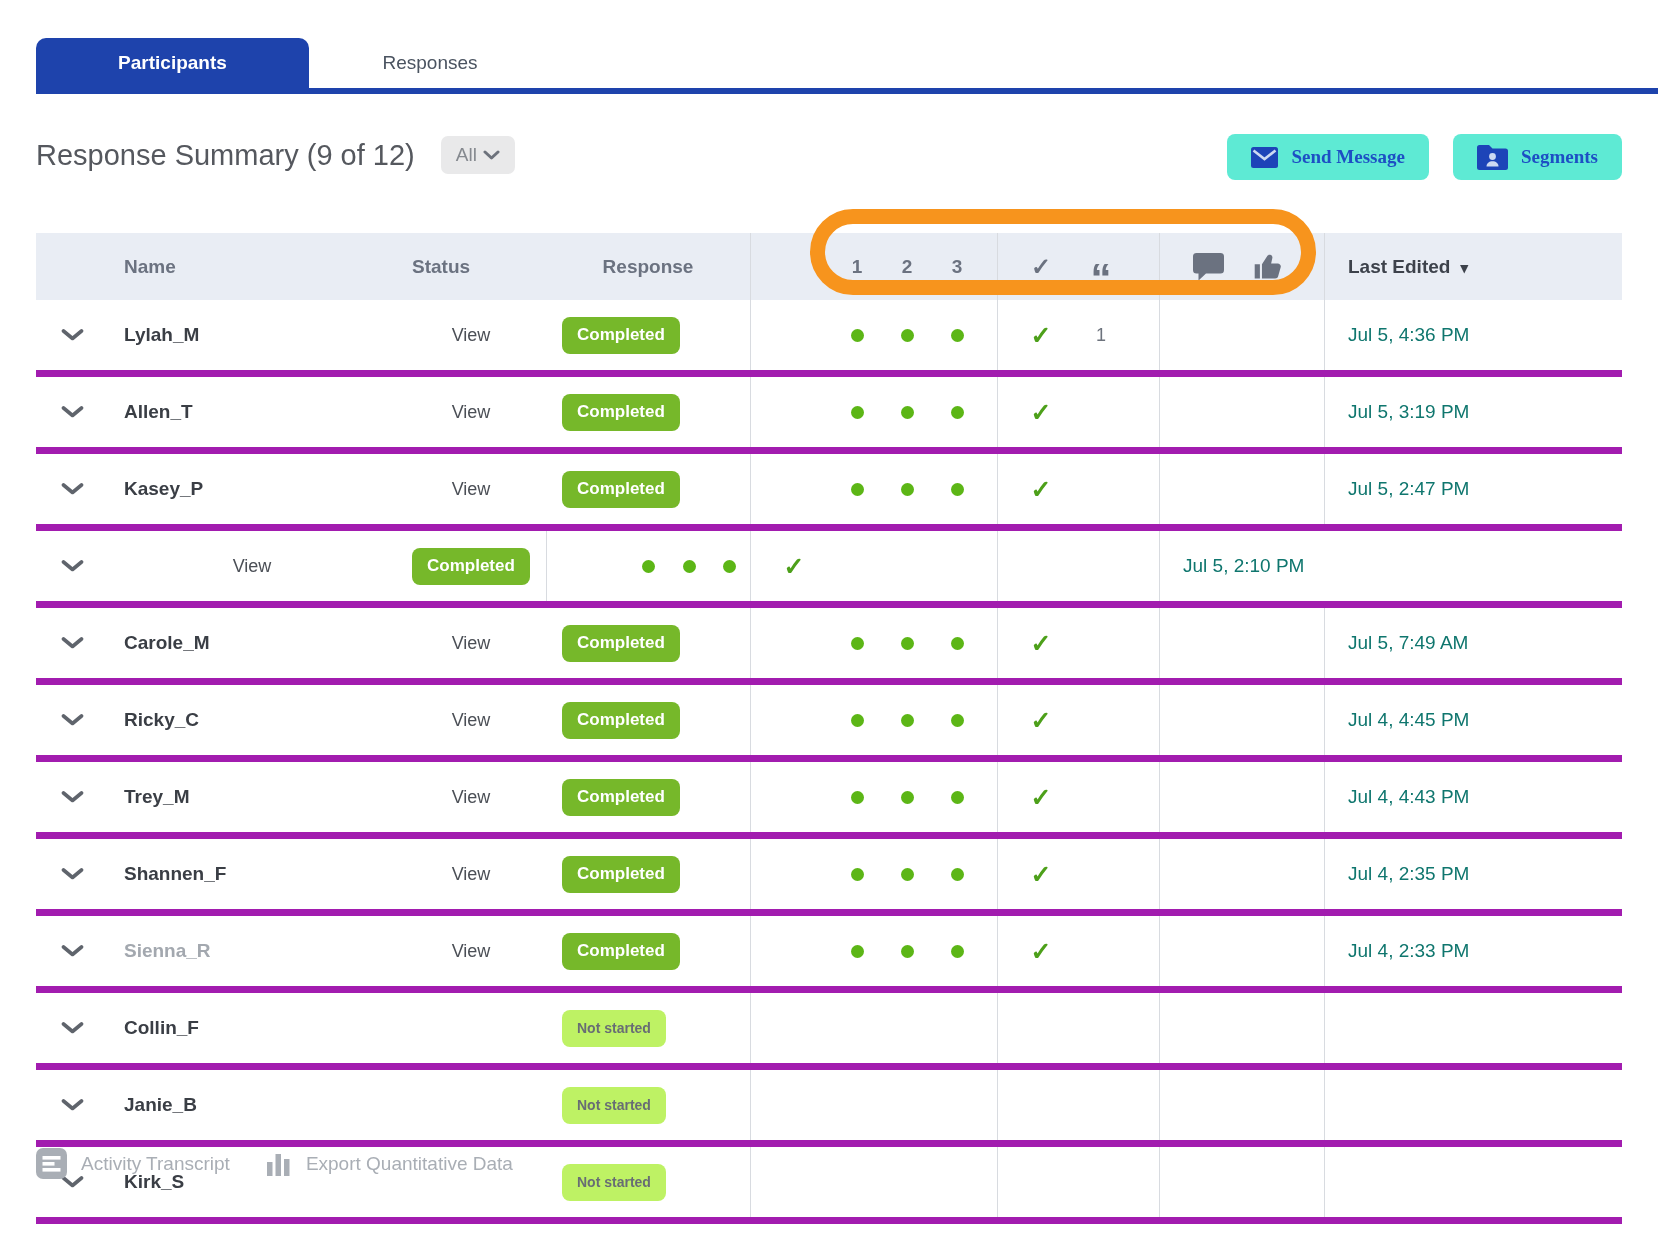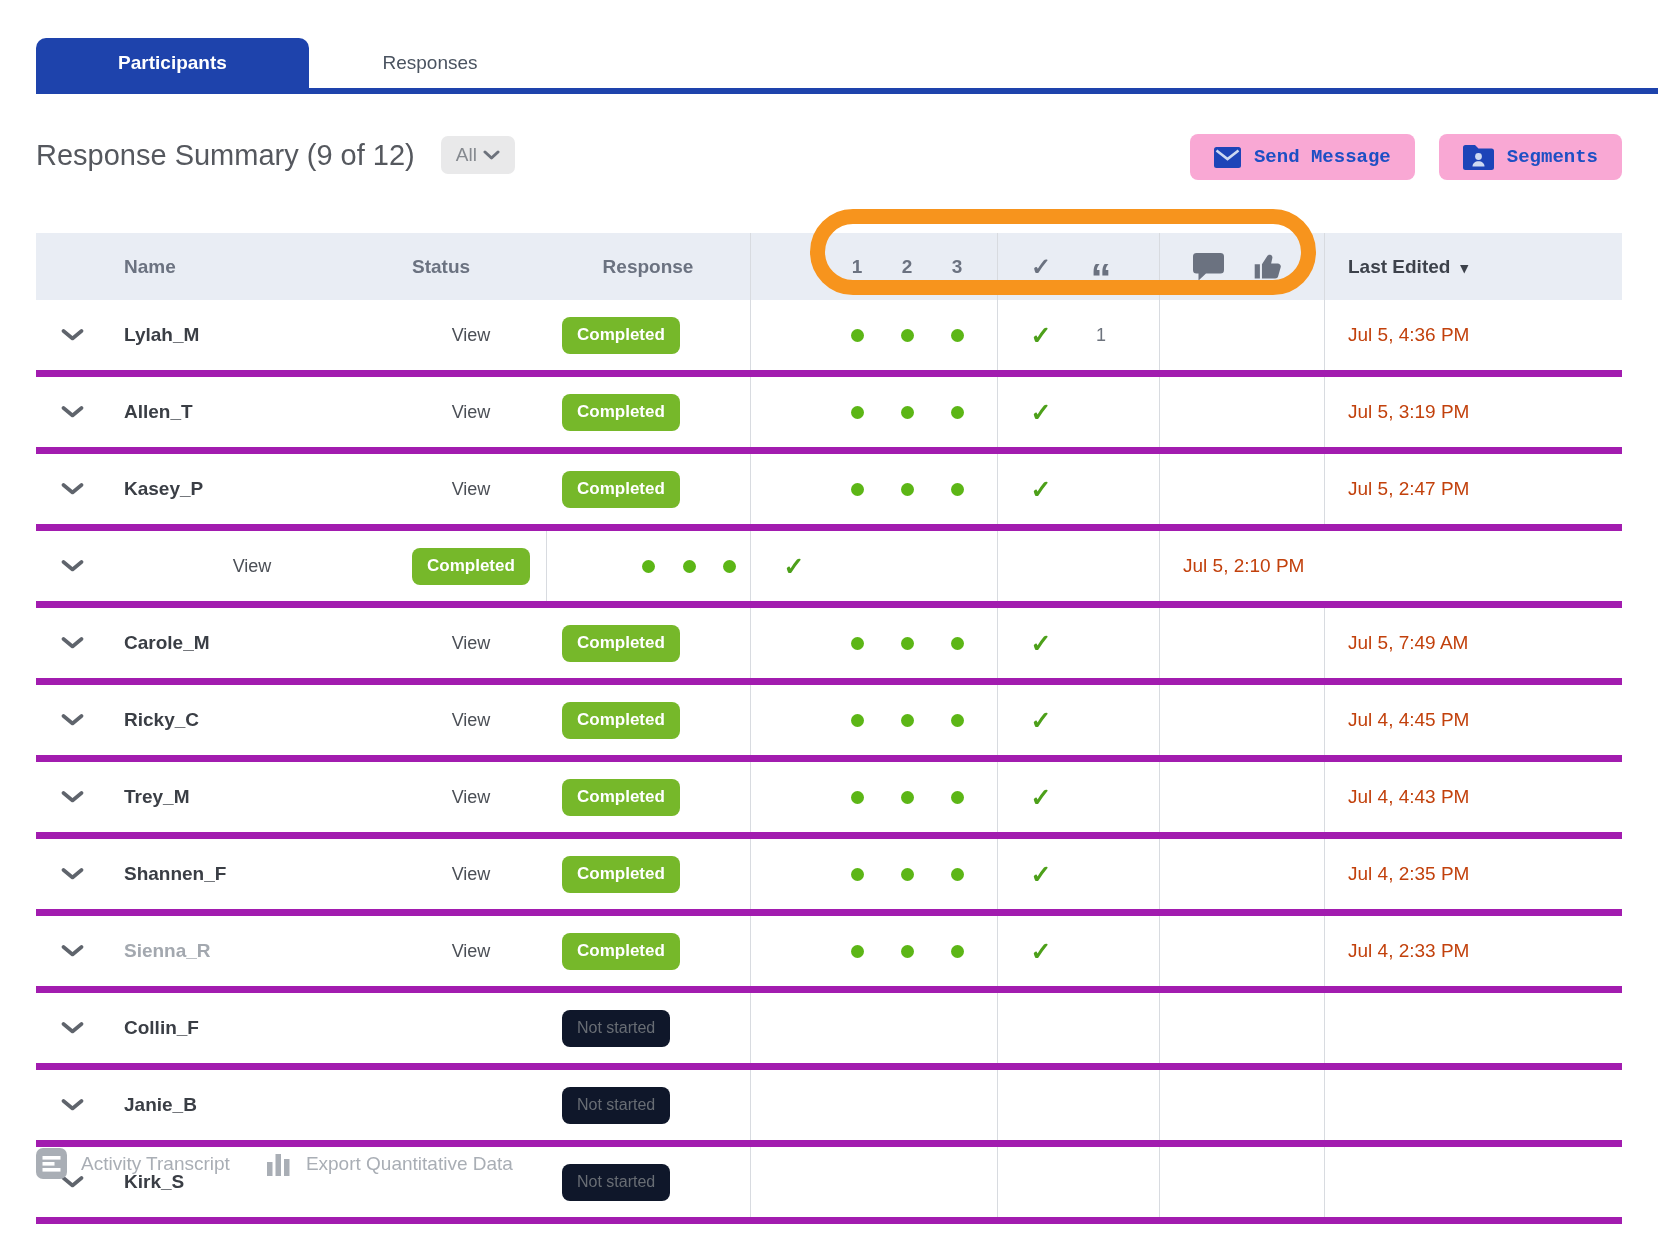--- a/index.html
+++ b/index.html
@@ -14,23 +14,23 @@
   .tab.active{width:273px;background:#1e43ac;color:#ffffff;border-radius:10px 10px 0 0;font-weight:700;}
   .tab.inactive{width:242px;color:#4a5360;font-weight:500;background:transparent;}
   .tab-underline{position:absolute;left:0;right:0;top:50px;height:6px;background:#1e43ac;}
   
   .title-row{position:absolute;left:36px;top:136px;display:flex;align-items:center;}
   .page-title{font-size:29px;color:#55585e;}
   .filter-chip{margin-left:26px;height:38px;background:#e9e9ea;border-radius:7px;
     display:flex;align-items:center;padding:0 15px;font-size:19px;color:#85898f;gap:6px;cursor:pointer;}
   
   .actions{position:absolute;right:36px;top:134px;display:flex;gap:24px;}
-  .btn{height:46px;background:#f9a8d4;border:none;border-radius:8px;display:flex;align-items:center;
+  .btn{height:46px;background:#5eead4;border:none;border-radius:8px;display:flex;align-items:center;
     gap:13px;padding:0 24px;font-size:19px;font-weight:700;color:#1d4fc4;cursor:pointer;
-    font-family:Liberation Mono, monospace;}
+    font-family:Liberation Serif, serif;}
   
   .table{position:absolute;left:36px;top:233px;width:1586px;}
   .tr{display:grid;grid-template-columns:72px 288px 150px 204px 247px 162px 165px 1fr;}
   .thead{height:67px;background:#e9edf4;font-weight:700;color:#6b7280;font-size:19px;}
   .row{height:70px;border-bottom:7px solid #a21caf;font-size:19px;}
   .cell{height:100%;display:flex;align-items:center;}
   .bl{border-left:1px solid #d8dbe0;}
   .c-exp{justify-content:center;}
   .c-name{padding-left:16px;}
   .c-resp{justify-content:center;}
@@ -45,25 +45,25 @@
   .hcheck{font-size:24px;font-weight:700;color:#6b7280;}
   .hquote{font-size:42px;font-weight:700;color:#6b7280;line-height:1;transform:translateY(12px);}
   .sort-caret{margin-left:10px;font-size:15px;color:#3d424b;transform:translateY(1px);}
   .th-edited{color:#3d424b;}
   .name{font-weight:700;color:#3a3e45;}
   .name.dimmed{color:#a3a8af;font-weight:700;}
   .view-link{font-size:18px;color:#4b4f56;cursor:pointer;}
   .badge{display:inline-flex;align-items:center;height:37px;padding:0 15px;border-radius:8px;
     font-size:17px;font-weight:700;}
   .badge.completed{background:#76b82a;color:#ffffff;}
-  .badge.muted{background:#0f172a;color:#686d74;font-weight:400;font-size:16px;}
+  .badge.muted{background:#bef264;color:#686d74;font-weight:700;font-size:14px;}
   .dot{width:13px;height:13px;border-radius:50%;background:#5cb616;}
   .row-check{font-size:25px;font-weight:700;color:#4da01a;}
   .quote-count{color:#6d737d;font-size:18px;}
-  .edited-text{color:#c2410c;}
+  .edited-text{color:#0f766e;}
   
   .annotation-ring{position:absolute;left:810px;top:209px;width:476px;height:56px;
     border:15px solid #f7941d;border-radius:44px;pointer-events:none;z-index:3;}
   
   .footer{position:absolute;left:36px;top:1148px;display:flex;gap:36px;align-items:center;}
   .footer-item{display:flex;align-items:center;gap:14px;font-size:19px;color:#a9aeb5;cursor:default;}
 </style>
 </head>
 <body>
 

